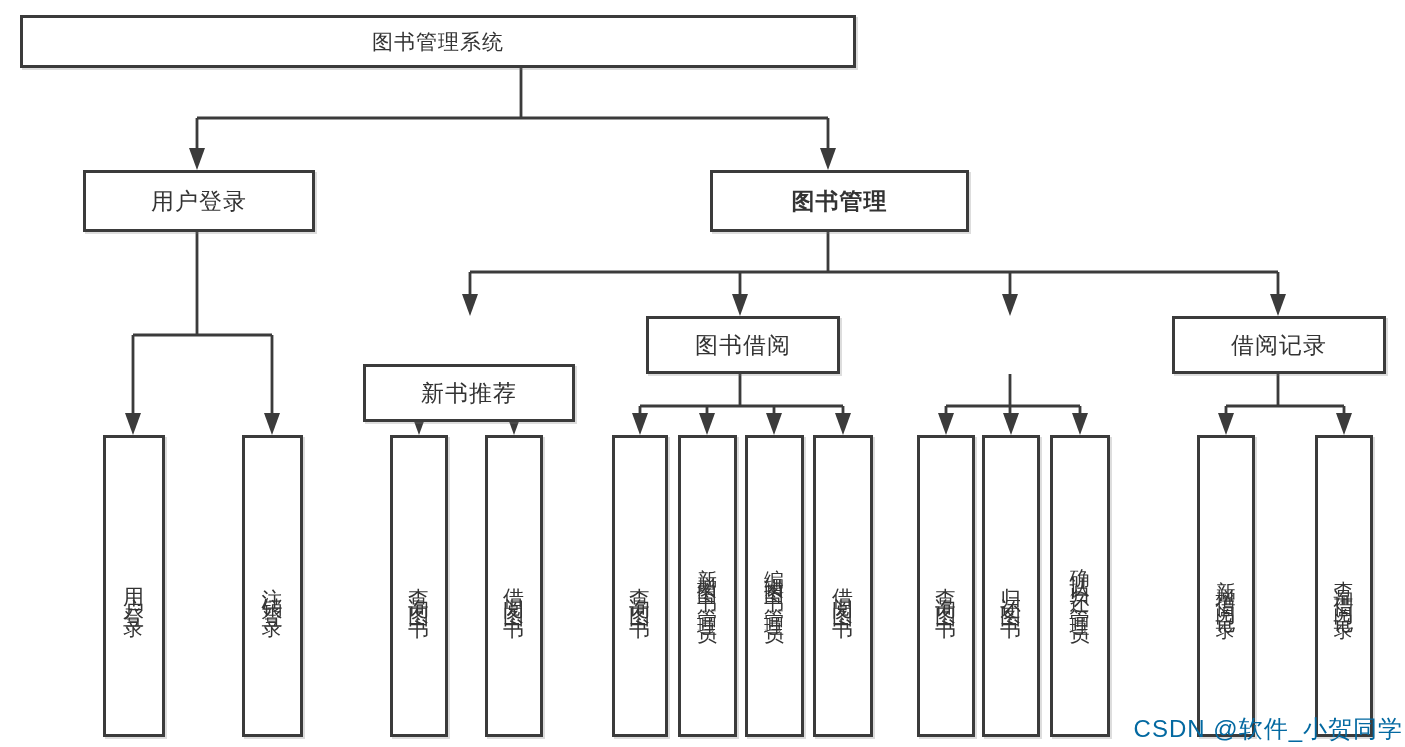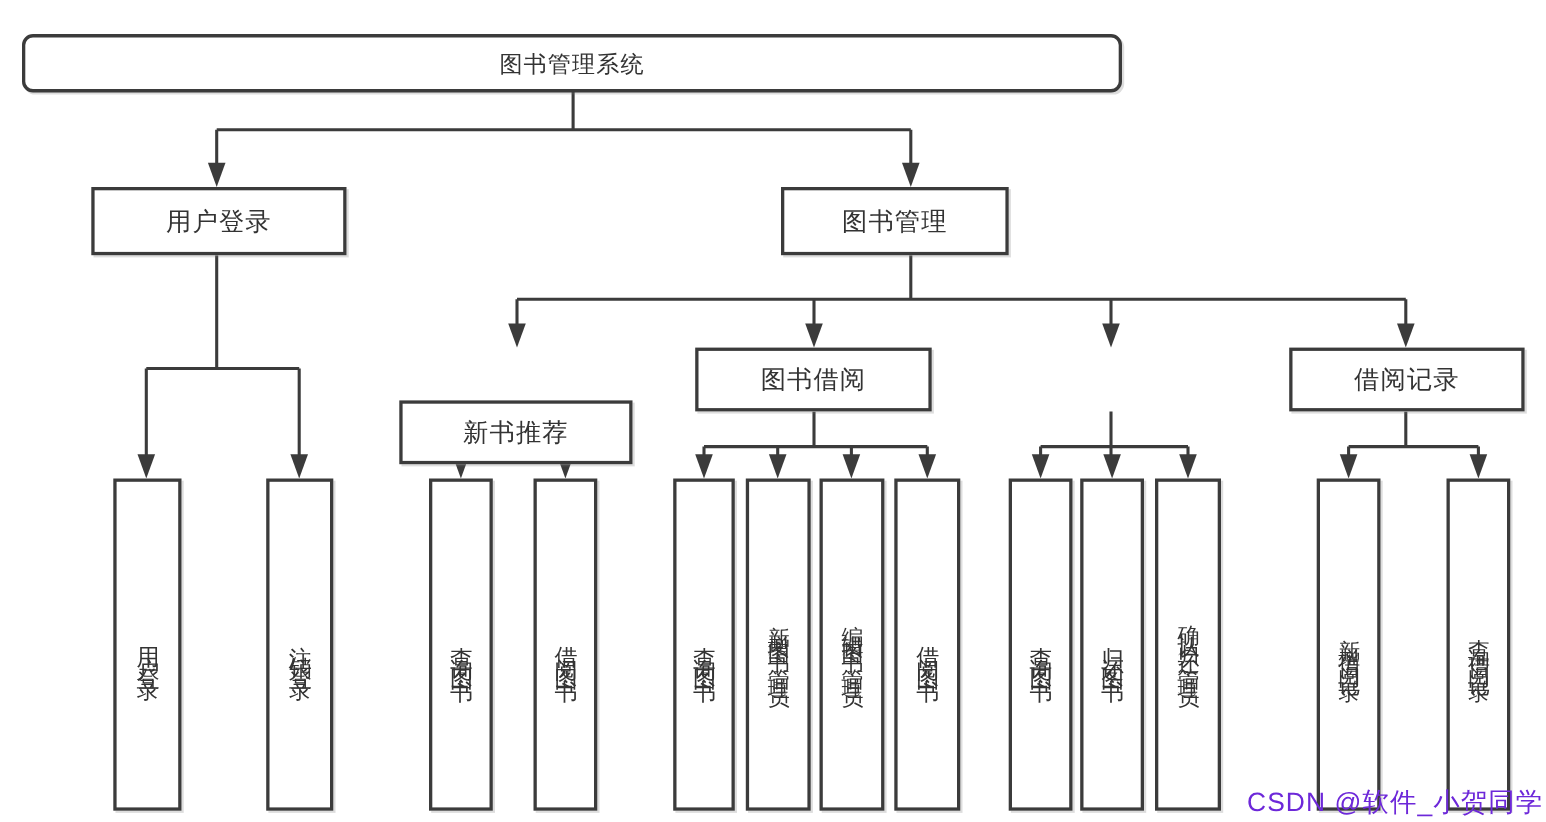--- a/index.html
+++ b/index.html
@@ -35,21 +35,21 @@
     font-size:21px;
     letter-spacing:10px;
     line-height:1;
     padding-top:10px;
   }
   .v-node.long{letter-spacing:8px;font-size:20px;padding-top:6px;}
   #watermark{
     position:absolute;
     right:2px;bottom:2px;
     font-size:24px;
-    color:#6d28d9;
+    color:#0369a1;
     letter-spacing:1px;
     z-index:5;
     white-space:nowrap;
   }
 </style>
 </head>
 <body>
 
 <div id="stage">
 
@@ -91,27 +91,27 @@
       <polygon points="766,413 782,413 774,435"></polygon>
       <polygon points="835,413 851,413 843,435"></polygon>
       <polygon points="938,413 954,413 946,435"></polygon>
       <polygon points="1003,413 1019,413 1011,435"></polygon>
       <polygon points="1072,413 1088,413 1080,435"></polygon>
       <polygon points="1218,413 1234,413 1226,435"></polygon>
       <polygon points="1336,413 1352,413 1344,435"></polygon>
     </g>
   </svg>
 
-  <div class="node h-node root-node" style="left:20px;top:31px;width:1000px;height:53px;border-radius:10px;">图书管理系统</div>
+  <div class="node h-node root-node" style="left:20px;top:15px;width:836px;height:53px;">图书管理系统</div>
 
   <div class="node h-node" style="left:83px;top:170px;width:232px;height:62px;">用户登录</div>
-  <div class="node h-node" style="left:710px;top:170px;width:207px;height:62px;">图书管理</div>
+  <div class="node h-node" style="left:710px;top:170px;width:259px;height:62px;font-weight:bold;">图书管理</div>
 
   <div class="node h-node" style="left:363px;top:316px;width:212px;height:58px;margin-top:48px;">新书推荐</div>
-  <div class="node h-node" style="left:632px;top:316px;width:215px;height:58px;">图书借阅</div>
+  <div class="node h-node" style="left:646px;top:316px;width:194px;height:58px;">图书借阅</div>
   <div class="node h-node" style="left:1172px;top:316px;width:214px;height:58px;">借阅记录</div>
 
   <div class="node v-node" style="left:103px;top:435px;width:62px;height:302px;">用户登录</div>
   <div class="node v-node" style="left:242px;top:435px;width:61px;height:302px;">注销登录</div>
 
   <div class="node v-node" style="left:390px;top:435px;width:58px;height:302px;">查询图书</div>
   <div class="node v-node" style="left:485px;top:435px;width:58px;height:302px;">借阅图书</div>
 
   <div class="node v-node" style="left:612px;top:435px;width:56px;height:302px;">查询图书</div>
   <div class="node v-node long" style="left:678px;top:435px;width:59px;height:302px;">新增图书（管理员）</div>

